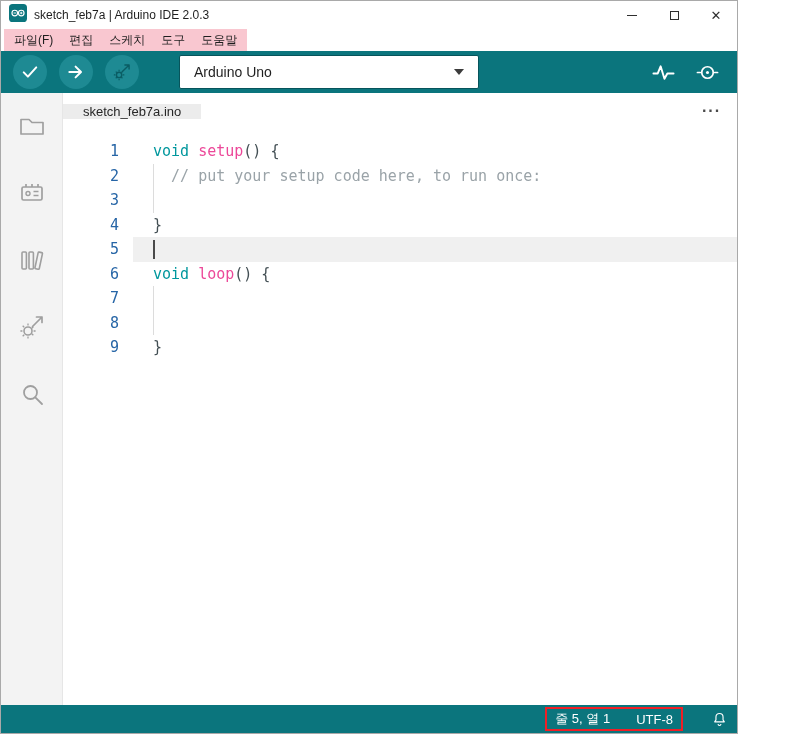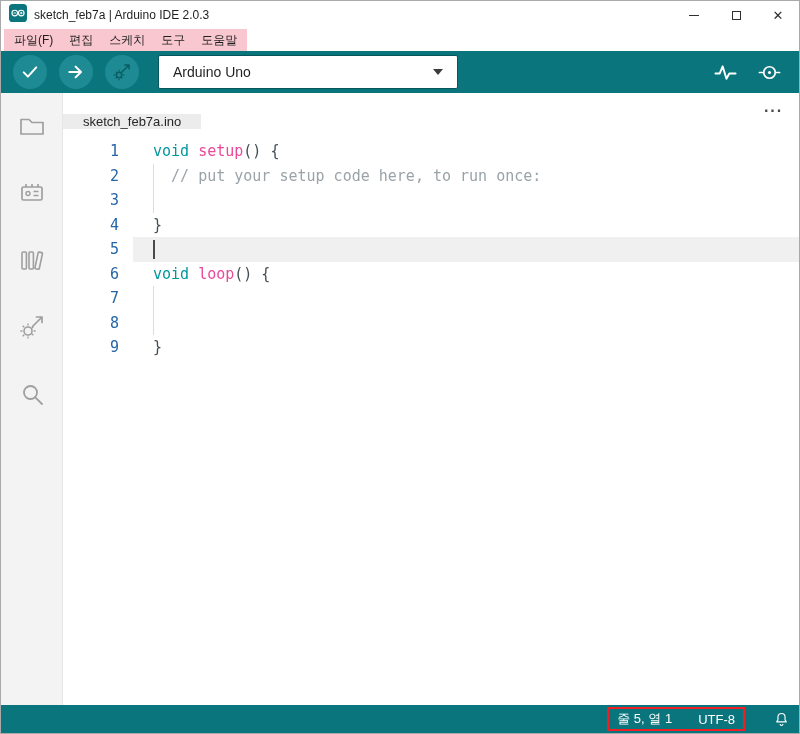--- a/index.html
+++ b/index.html
@@ -1,49 +1,49 @@
 <!DOCTYPE html>
 <html><head>
 <meta charset="utf-8">
 <style>
   * { margin:0; padding:0; box-sizing:border-box; }
   html,body { width:800px; height:734px; overflow:hidden; background:#fff;
               font-family:"Liberation Sans", sans-serif; }
-  .window { width:800px; height:734px; display:flex; flex-direction:column;
+  .window { width:738px; height:734px; display:flex; flex-direction:column;
             border:1px solid #a9a9a9; background:#fff; }
 
   
   .titlebar { height:28px; display:flex; align-items:center; padding-left:8px; gap:7px; background:#fff; flex:0 0 auto; }
   .titlebar .title { font-size:12px; color:#1f1f1f; }
   .win-controls { margin-left:auto; display:flex; height:100%; }
   .win-btn { width:42px; height:100%; display:flex; align-items:center; justify-content:center; color:#2f2f2f; font-size:13px; cursor:default; }
   .glyph-min { display:inline-block; width:10px; border-top:1.4px solid #2f2f2f; }
   .glyph-max { display:inline-block; width:9px; height:9px; border:1.2px solid #2f2f2f; }
 
   
   .menubar { height:22px; background:#fff; display:flex; align-items:stretch; padding-left:3px; flex:0 0 auto; }
   .menu-highlight { display:flex; align-items:center; background:#f9c7d0; padding:0 2px; }
   .menu-item { padding:0 8px; font-size:12px; color:#1e1e1e; white-space:nowrap; cursor:default; }
 
   
   .toolbar { height:42px; background:#0b757d; display:flex; align-items:center; padding:0 12px; flex:0 0 auto; }
   .tool-btn { width:34px; height:34px; border-radius:50%; background:#1e8a93; display:flex; align-items:center; justify-content:center; margin-right:12px; flex:0 0 auto; }
-  .board-select { width:300px; height:34px; background:#fff; border:1px solid #07545b; border-radius:2px; display:flex; align-items:center; padding:0 14px; margin-left:7px; }
+  .board-select { width:300px; height:34px; background:#fff; border:1px solid #07545b; border-radius:2px; display:flex; align-items:center; padding:0 14px; margin-left:28px; }
   .board-select .board-label { font-size:14px; color:#1f1f1f; }
   .caret { width:0; height:0; border-left:5px solid transparent; border-right:5px solid transparent; border-top:6px solid #3c3c3c; margin-left:auto; }
   .toolbar-right { margin-left:auto; display:flex; align-items:center; gap:20px; margin-right:6px; }
   .icon-btn { width:24px; height:24px; display:flex; align-items:center; justify-content:center; }
 
   
   .main { flex:1 1 auto; display:flex; min-height:0; }
   .sidebar { width:62px; background:#f3f3f3; border-right:1px solid #e6e6e6; display:flex; flex-direction:column; align-items:center; padding-top:18px; gap:37px; flex:0 0 auto; }
   .side-btn { width:30px; height:30px; display:flex; align-items:center; justify-content:center; }
 
   .content { flex:1 1 auto; display:flex; flex-direction:column; min-width:0; }
-  .tabstrip { height:36px; background:#ffffff; display:flex; align-items:flex-end; position:relative; flex:0 0 auto; }
+  .tabstrip { height:36px; background:#ffffff; display:flex; align-items:center; position:relative; flex:0 0 auto; }
   .tab { background:#ececec; padding:0 20px; display:flex; align-items:center; font-size:13px; color:#272727; }
   .tab-overflow { position:absolute; right:16px; top:50%; transform:translateY(-50%); color:#4a4a4a; font-size:16px; font-weight:bold; letter-spacing:1px; cursor:default; }
 
   
   .editor { flex:1 1 auto; background:#fff; padding-top:10px; overflow:hidden;
             font-family:"DejaVu Sans Mono", monospace; font-size:15px; }
   .line { display:flex; height:24.5px; line-height:24.5px; position:relative; }
   .gutter { width:56px; text-align:right; color:#2665a6; flex:0 0 auto; }
   .code { flex:1 1 auto; margin-left:14px; padding-left:20px; white-space:pre; position:relative; color:#434f54; }
   .line.current .code { background:#f0f0f0; }

